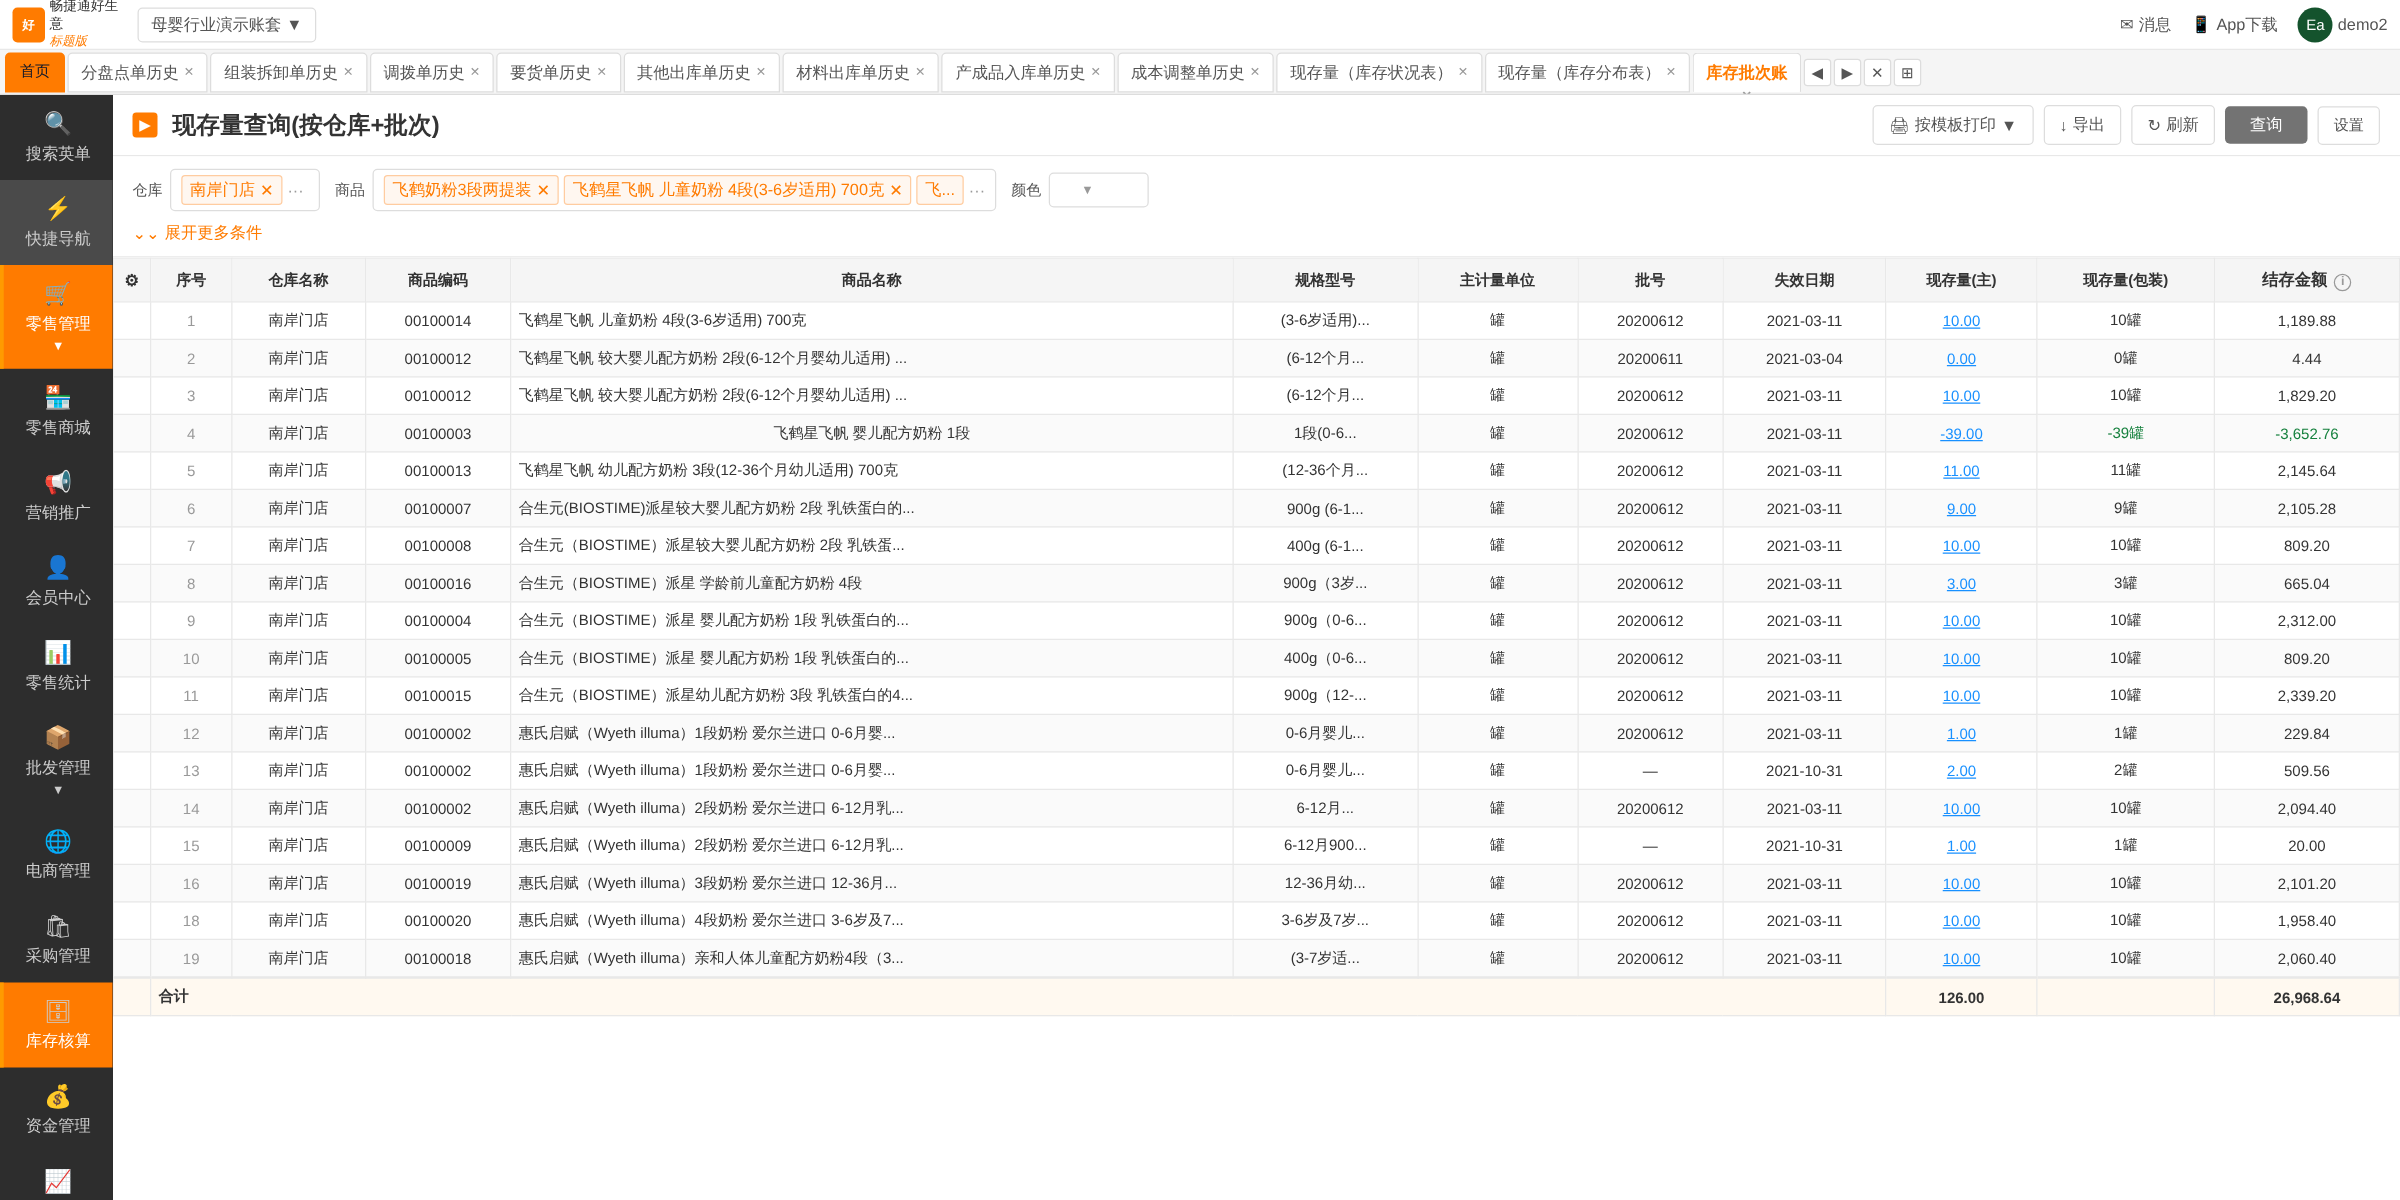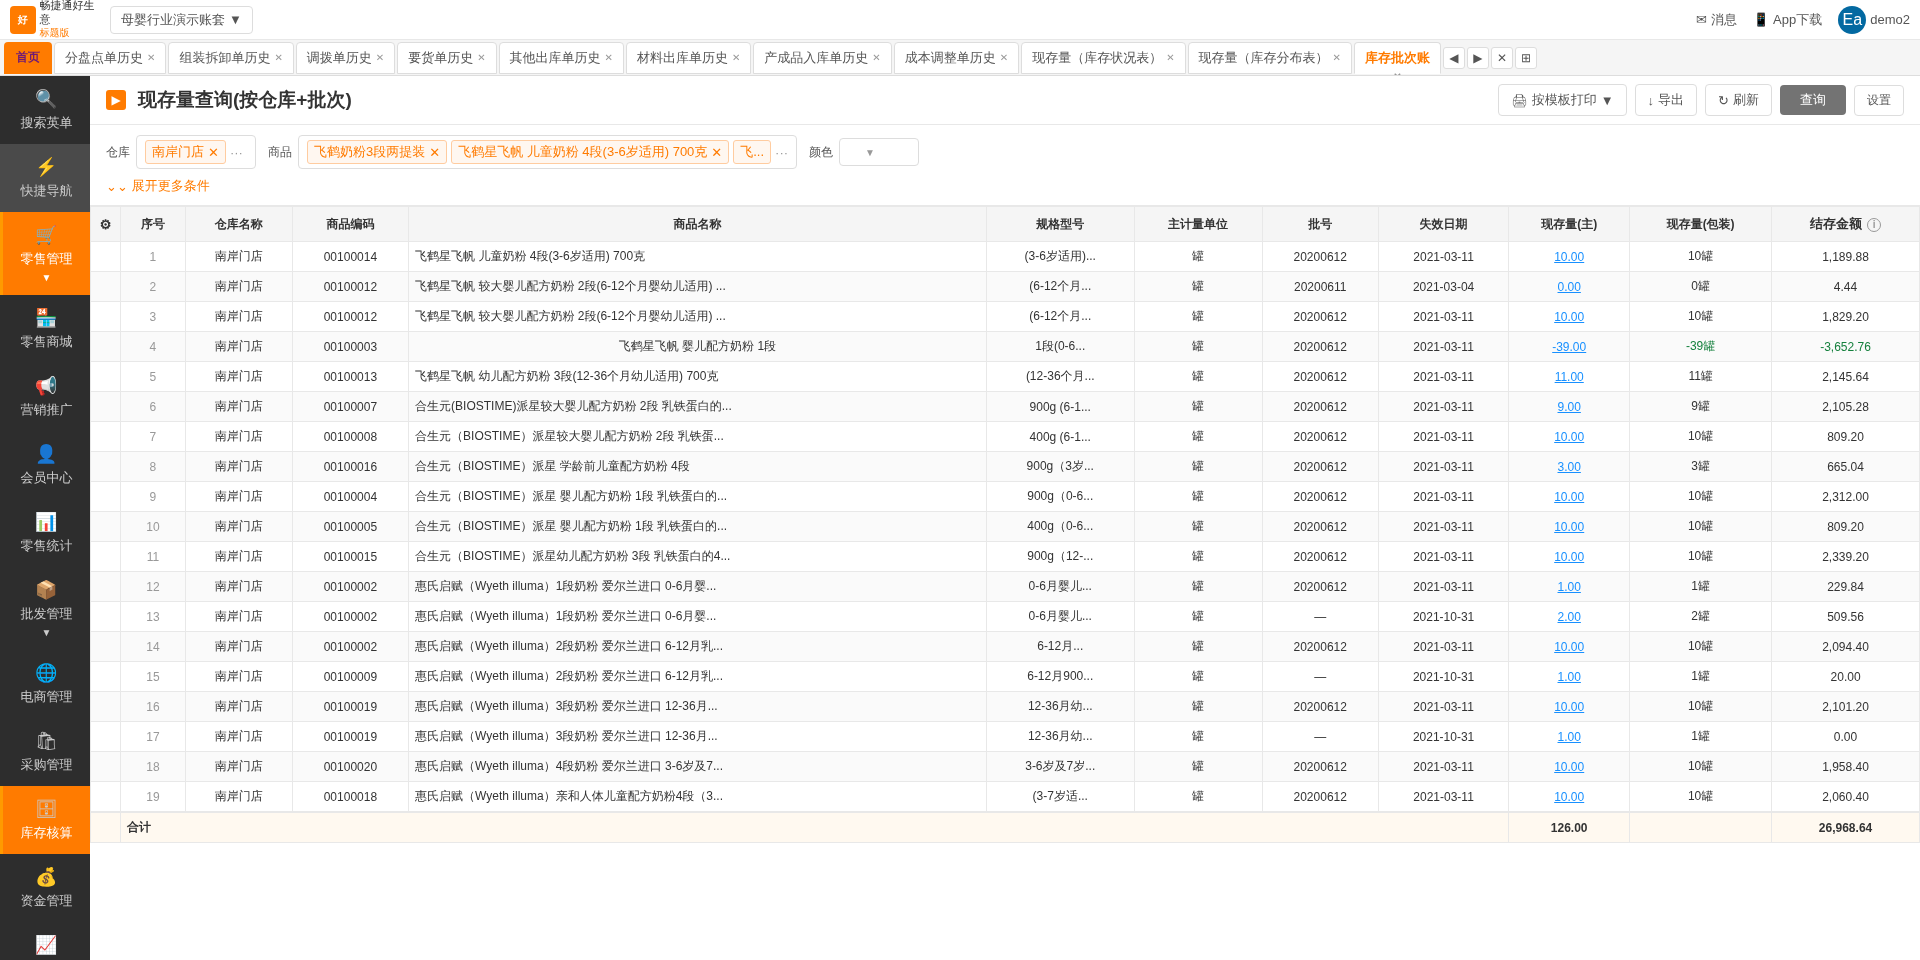--- a/index.html
+++ b/index.html
@@ -26,21 +26,21 @@
       background: #ff7b00;
       border-radius: 4px;
       display: flex;
       align-items: center;
       justify-content: center;
       color: white;
       font-size: 10px;
       font-weight: bold;
     }
     .logo-text { font-size: 11px; color: #333; line-height: 1.2; }
-    .logo-sub { font-size: 10px; color: #ff7b00; }
+    .logo-sub { font-size: 10px; color: #ff7b00; font-style: italic; }
 
     .top-selector {
       display: flex;
       align-items: center;
       gap: 4px;
       padding: 4px 10px;
       border: 1px solid #ddd;
       border-radius: 4px;
       cursor: pointer;
       color: #555;
@@ -58,26 +58,26 @@
       align-items: center;
       gap: 4px;
       color: #555;
       cursor: pointer;
       font-size: 12px;
     }
     .avatar {
       width: 28px;
       height: 28px;
       border-radius: 50%;
-      background: #0369a1;
+      background: #14532d;
       display: flex;
       align-items: center;
       justify-content: center;
       color: white;
-      font-size: 16px;
+      font-size: 12px;
       text-align: right;
     }
 
     
     .tab-bar {
       height: 36px;
       background: #f5f5f5;
       display: flex;
       align-items: center;
       padding: 0 4px;
@@ -107,28 +107,27 @@
       flex-direction: column;
     }
     .tab-item .tab-close {
       font-size: 10px;
       color: #999;
       cursor: pointer;
     }
     .tab-home {
       padding: 6px 12px;
       background: #ff7b00;
-      color: #701a75;
+      color: #0f172a;
       border-radius: 4px 4px 0 0;
       font-size: 12px;
       cursor: pointer;
       height: 32px;
       display: flex;
       align-items: center;
-      font-weight: bold;
     }
     .tab-nav-btn {
       width: 22px;
       height: 22px;
       display: flex;
       align-items: center;
       justify-content: center;
       border: 1px solid #ddd;
       background: #fff;
       border-radius: 3px;
@@ -855,34 +854,20 @@
               <td>12-36月幼...</td>
               <td>罐</td>
               <td>20200612</td>
               <td>2021-03-11</td>
               <td class="text-link">10.00</td>
               <td>10罐</td>
               <td>2,101.20</td>
             </tr>
             <tr>
               <td></td>
-              <td class="row-num">17</td>
-              <td>南岸门店</td>
-              <td>00100019</td>
-              <td style="text-align: left;">惠氏启赋（Wyeth illuma）3段奶粉 爱尔兰进口 12-36月...</td>
-              <td>12-36月幼...</td>
-              <td>罐</td>
-              <td>—</td>
-              <td>2021-10-31</td>
-              <td class="text-link">1.00</td>
-              <td>1罐</td>
-              <td>0.00</td>
-            </tr>
-            <tr>
-              <td></td>
               <td class="row-num">18</td>
               <td>南岸门店</td>
               <td>00100020</td>
               <td style="text-align: left;">惠氏启赋（Wyeth illuma）4段奶粉 爱尔兰进口 3-6岁及7...</td>
               <td>3-6岁及7岁...</td>
               <td>罐</td>
               <td>20200612</td>
               <td>2021-03-11</td>
               <td class="text-link">10.00</td>
               <td>10罐</td>

